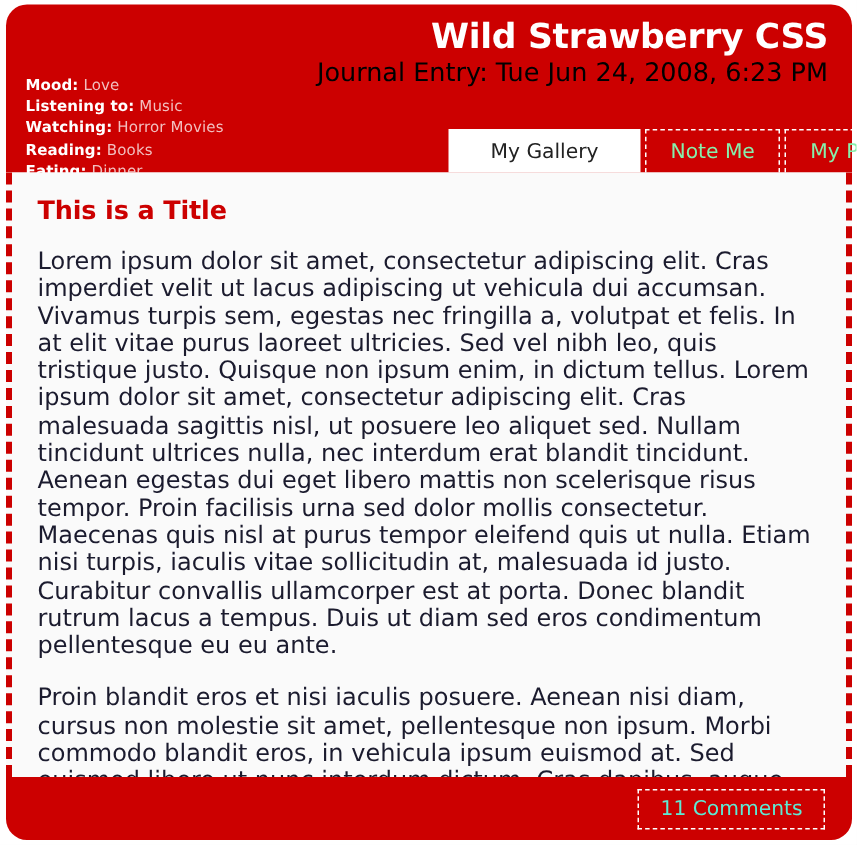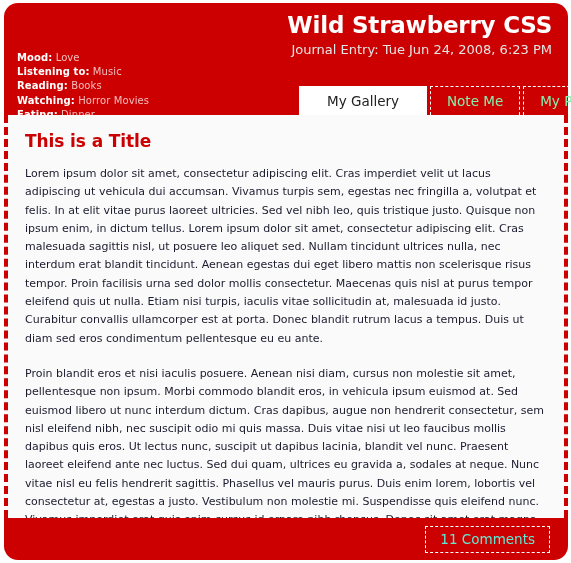--- a/index.html
+++ b/index.html
@@ -64,23 +64,23 @@
     text-align: right;
   }
   .blog-title {
     font-size: 23px;
     line-height: 29px;
     color: #ffffff;
     font-weight: bold;
     letter-spacing: -0.2px;
   }
   .entry-date {
-    font-size: 13px;
+    font-size: 17px;
     line-height: 17px;
-    color: #e5e5e5;
+    color: #000000;
     margin-top: 1px;
   }
 
   
   .tabs {
     position: absolute;
     left: 295px;
     bottom: 0px;
     height: 29px;
     display: flex;
@@ -128,21 +128,21 @@
   }
   .entry-title {
     font-size: 17px;
     font-weight: bold;
     color: #cc0000;
     margin: 0 0 14px 0;
     letter-spacing: -0.1px;
   }
   .entry-body p {
     margin: 0 0 17px 0;
-    font-size: 11px;
+    font-size: 16px;
     line-height: 18.3px;
     color: #1b1b2e;
     text-align: left;
   }
 
   
   .footer {
     position: absolute;
     left: 4px;
     top: 518px;
@@ -171,22 +171,22 @@
 </head>
 <body>
 
 <div class="journal">
 
   <div class="header">
 
     <div class="mood-list">
         <div class="mood-row"><span class="mood-label">Mood:</span> <span class="mood-value">Love</span></div>
         <div class="mood-row"><span class="mood-label">Listening to:</span> <span class="mood-value">Music</span></div>
+        <div class="mood-row"><span class="mood-label">Watching:</span> <span class="mood-value">Horror Movies</span></div>
         <div class="mood-row"><span class="mood-label">Reading:</span> <span class="mood-value">Books</span></div>
-        <div class="mood-row"><span class="mood-label">Watching:</span> <span class="mood-value">Horror Movies</span></div>
         <div class="mood-row"><span class="mood-label">Eating:</span> <span class="mood-value">Dinner</span></div>
         <div class="mood-row"><span class="mood-label">Drinking:</span> <span class="mood-value">Water</span></div>
       </div>
 
     <div class="header-titles">
       <div class="blog-title">Wild Strawberry CSS</div>
       <div class="entry-date">Journal Entry: Tue Jun 24, 2008, 6:23 PM</div>
     </div>
 
     <div class="tabs">

